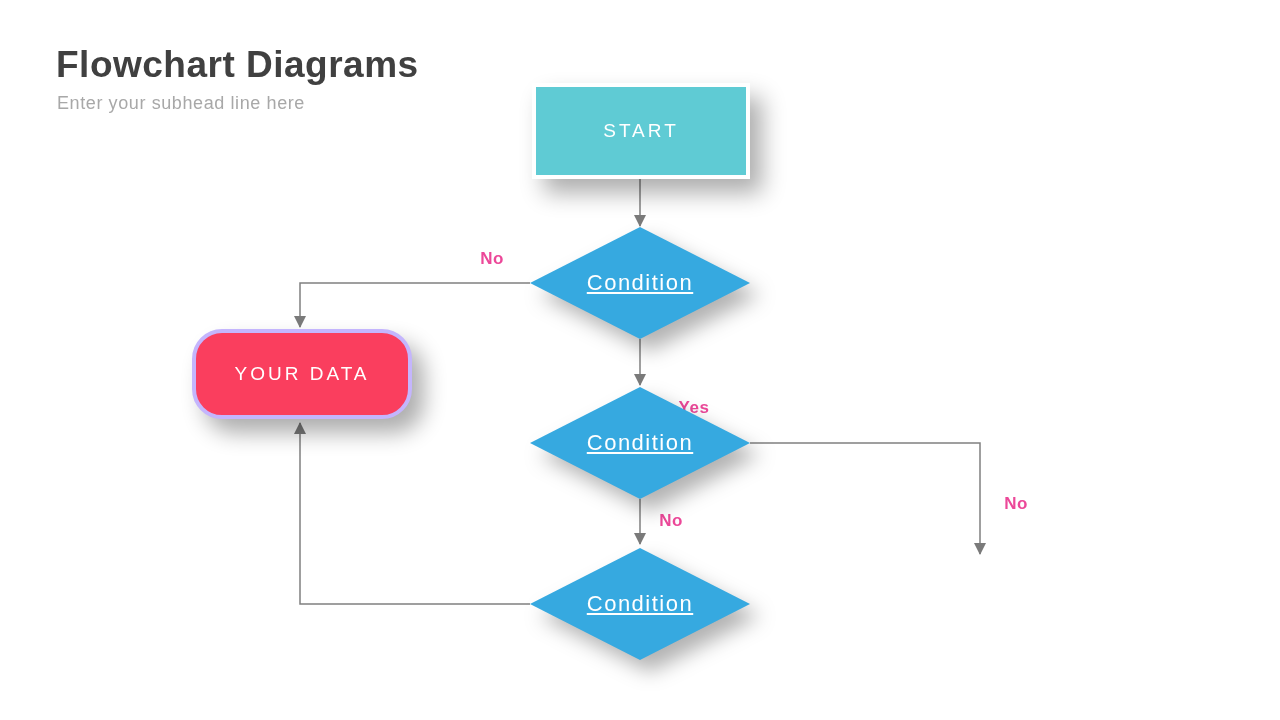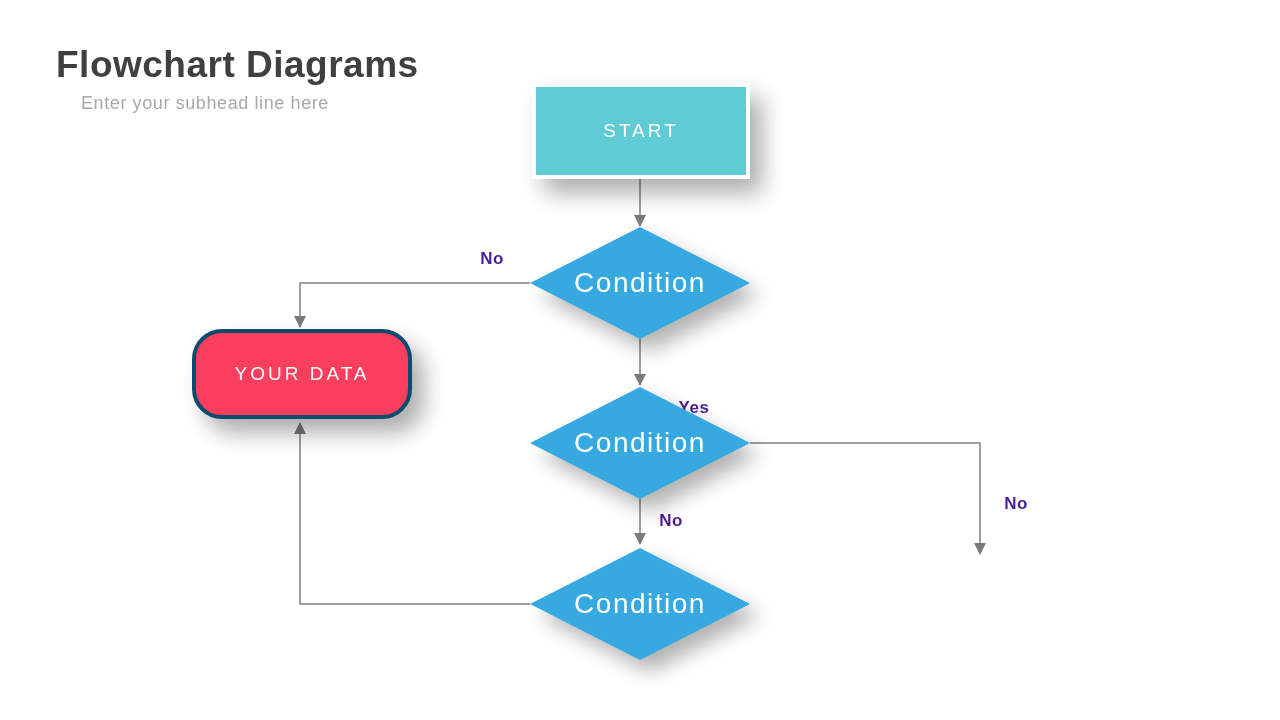--- a/index.html
+++ b/index.html
@@ -13,53 +13,52 @@
   }
   .title{
     position:absolute;left:56px;top:44px;
     font-size:37px;font-weight:900;color:#404040;
     letter-spacing:0.5px;
   }
   .subtitle{
     position:absolute;left:57px;top:93px;
     font-size:18px;font-weight:400;color:#a8a8a8;
     letter-spacing:0.6px;
-    margin-left:24px;
   }
   .connector-layer{
     position:absolute;left:0;top:0;width:1280px;height:720px;
     pointer-events:none;
   }
   .node{
     position:absolute;display:flex;align-items:center;justify-content:center;
     color:#ffffff;text-align:left;box-sizing:border-box;
   }
   .proc{
     border:4px solid #ffffff;
     box-shadow:12px 14px 22px rgba(0,0,0,0.32);
     font-size:19px;letter-spacing:3px;font-weight:400;
   }
   .rounded{
-    border:4px solid #0c4a6e;border-radius:30px;
+    border:4px solid #c4b5fd;border-radius:30px;
     box-shadow:12px 14px 22px rgba(0,0,0,0.32);
     font-size:19px;letter-spacing:3px;font-weight:400;
   }
   .diamond-wrap{
     position:absolute;
     filter:drop-shadow(10px 12px 10px rgba(0,0,0,0.30));
   }
   .diamond{
     width:100%;height:100%;
     clip-path:polygon(50% 0%,100% 50%,50% 100%,0% 50%);
     display:flex;align-items:center;justify-content:center;
-    color:#ffffff;font-size:28px;font-weight:400;letter-spacing:1.5px;
+    color:#ffffff;font-size:22px;font-weight:400;letter-spacing:1.5px;text-decoration:underline;
   }
   .edge-label{
     position:absolute;
-    font-size:17px;font-weight:700;color:#4c1d95;
+    font-size:17px;font-weight:700;color:#ec4899;
     letter-spacing:0.5px;
     transform:translate(-50%,-50%);
   }
 </style>
 </head>
 <body>
 
 <div class="slide">
 
   <div class="title">Flowchart Diagrams</div>

